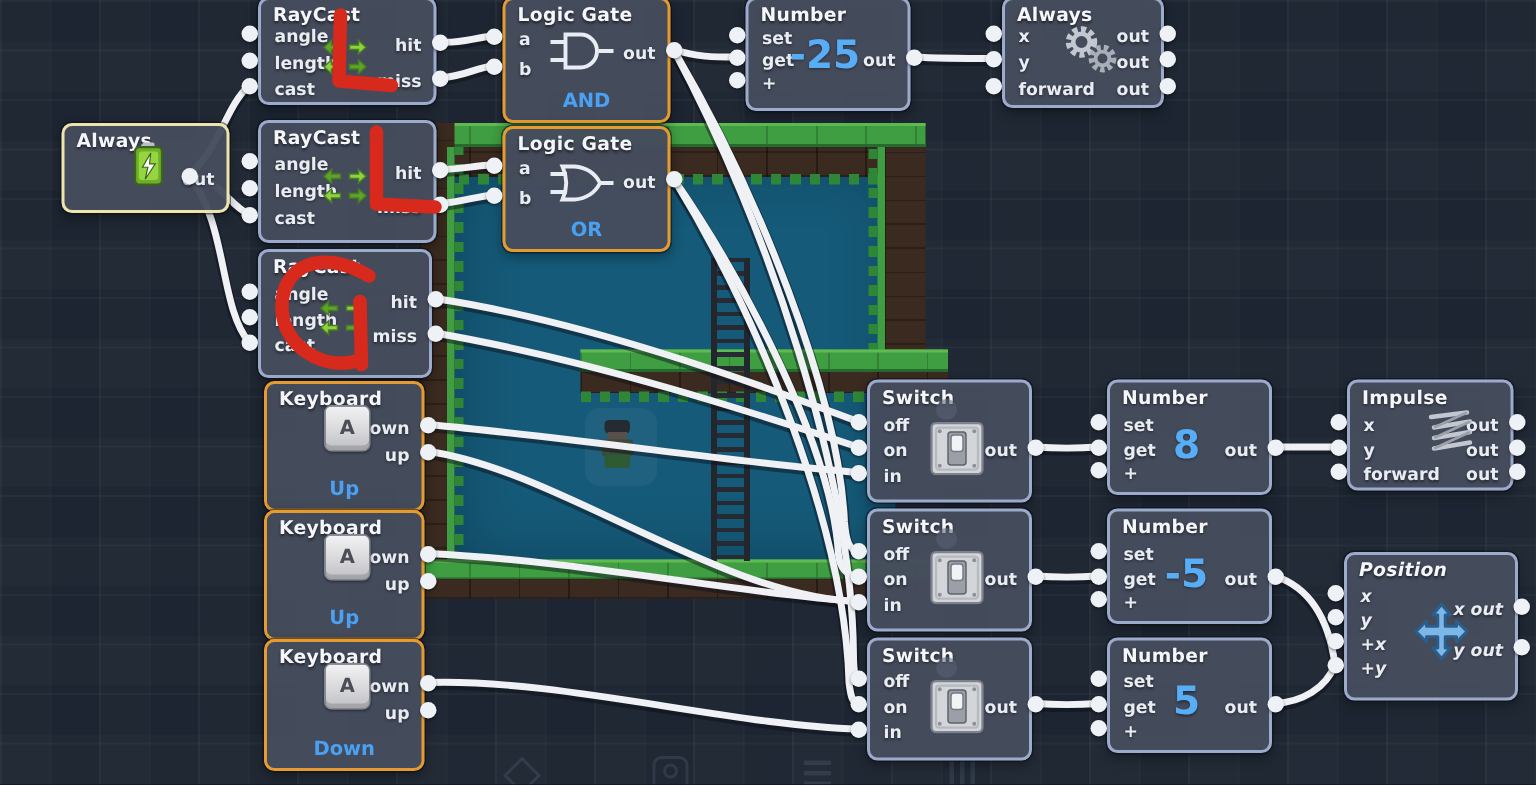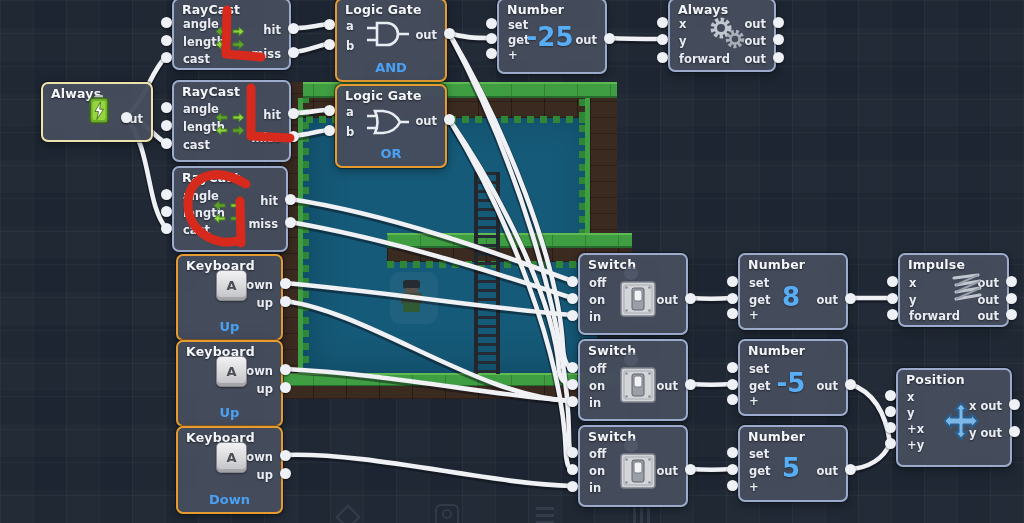--- a/index.html
+++ b/index.html
@@ -393,21 +393,21 @@
               <path d="M6 5 L30 2"></path>
               <path d="M8 12 L32 8"></path>
               <path d="M8 19 L32 15"></path>
               <path d="M8 26 L32 22"></path>
             </g>
             <g stroke="#9ba0ab" stroke-width="2" fill="none">
               <path d="M30 2 L8 12 M32 8 L8 19 M32 15 L8 26"></path>
             </g>
           </svg></div>
       </div>
-      <div class="node" style="left: 896px; top: 368px; width: 112px; height: 95px;">
+      <div class="node" style="left: 896px; top: 368px; width: 112px; height: 95px; font-style: italic;">
         <span class="title">Position</span>
         <span class="plabel in" style="top: 27px;">x</span>
         <span class="plabel in" style="top: 43px;">y</span>
         <span class="plabel in" style="top: 59px;">+x</span>
         <span class="plabel in" style="top: 75px;">+y</span>
         <span class="plabel out" style="top: 36px;">x out</span>
         <span class="plabel out" style="top: 63px;">y out</span>
         <div class="icon" style="left: 44px; top: 32px;"><svg width="38" height="38" viewBox="0 0 38 38">
             <path d="M19 1 L25 8 H21.5 V15.5 H29 V12 L36 19 L29 26 V22.5 H21.5 V30 H25 L19 37 L13 30 H16.5 V22.5 H9 V26 L2 19 L9 12 V15.5 H16.5 V8 H13 Z" fill="#7db7e8" stroke="#2a5e8c" stroke-width="2" stroke-linejoin="round"></path>
           </svg></div>

